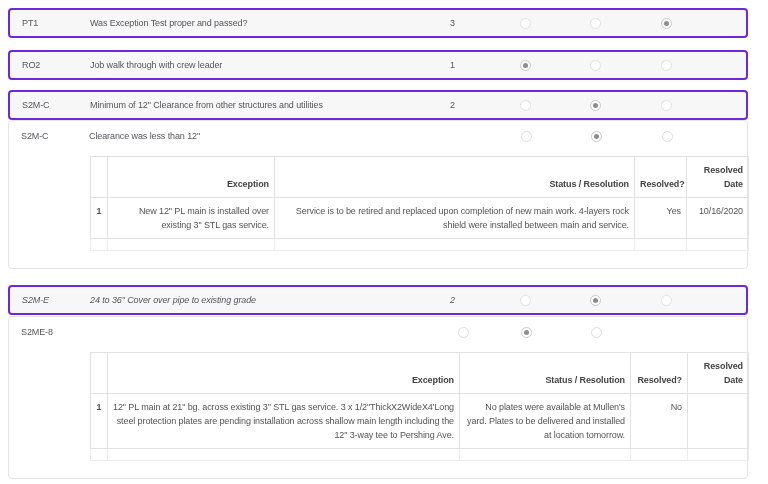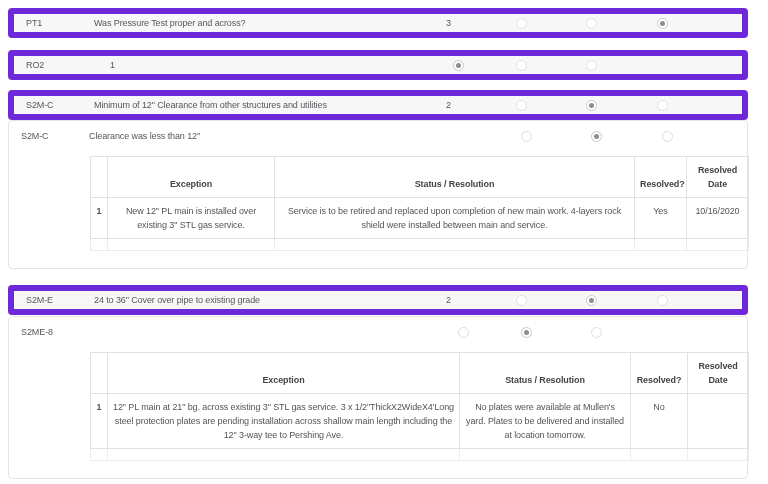--- a/index.html
+++ b/index.html
@@ -14,21 +14,21 @@
 
   
   .qgrid {
     display: grid;
     grid-template-columns: 80px 1fr 56px 70px 70px 72px 44px;
     align-items: center;
     height: 30px;
   }
   .qbar {
     background: #f7f7f7;
-    border: 6px solid #6d28d9;
+    border: 2px solid #6d28d9;
     border-radius: 4px;
   }
   .code { padding-left: 12px; }
   .question { overflow: hidden; white-space: nowrap; }
   .count { padding-left: 16px; }
   .rcell { display: flex; justify-content: center; align-items: center; }
 
   .radio {
     width: 11px; height: 11px;
     border-radius: 50%;
@@ -45,21 +45,21 @@
     left: 2px; top: 2px;
     width: 5px; height: 5px;
     border-radius: 50%;
     background: #8d8d8d;
   }
 
   
   .mb12 { margin-bottom: 12px; }
   .mb10 { margin-bottom: 10px; }
   .mb16 { margin-bottom: 16px; }
-  .mb1  { margin-bottom: 1px; }
+  .mb1  { margin-bottom: 1px; font-style: italic; }
 
   
   .panel {
     background: #ffffff;
     border: 1px solid #e4e4e4;
     border-radius: 4px;
     padding-bottom: 17px;
   }
   .panel .qgrid { height: 30px; }
 
@@ -69,21 +69,21 @@
     table-layout: fixed;
     width: 658px;
     margin-left: 81px;
     margin-top: 5px;
     color: #555555;
   }
   .extable th, .extable td {
     border: 1px solid #e2e2e2;
     padding: 6px 5px;
     line-height: 14px;
-    text-align: center;
+    text-align: right;
   }
   .extable thead th {
     vertical-align: bottom;
     font-weight: bold;
     color: #444444;
   }
   .extable tbody td, .extable tbody th { vertical-align: top; }
   .extable .rownum {
     font-weight: bold;
     text-align: center;
@@ -103,36 +103,37 @@
   .t2 .c-res  { width: 57px; }
   .t2 .c-date { width: 61px; }
 </style>
 </head>
 <body>
 
 <div class="page">
 
   <div class="qbar qgrid mb12">
     <span class="code">PT1</span>
-    <span class="question">Was Pressure Test proper and across?</span>
+    <span class="question">Was Exception Test proper and passed?</span>
     <span class="count">3</span>
     <span class="rcell">
         <span class="radio" data-state="off"></span>
       </span>
     <span class="rcell">
         <span class="radio" data-state="off"></span>
       </span>
     <span class="rcell">
         <span class="radio" data-state="on"></span>
       </span>
     <span></span>
   </div>
 
   <div class="qbar qgrid mb10">
     <span class="code">RO2</span>
+    <span class="question">Job walk through with crew leader</span>
     <span class="count">1</span>
     <span class="rcell">
         <span class="radio" data-state="on"></span>
       </span>
     <span class="rcell">
         <span class="radio" data-state="off"></span>
       </span>
     <span class="rcell">
         <span class="radio" data-state="off"></span>
       </span>

